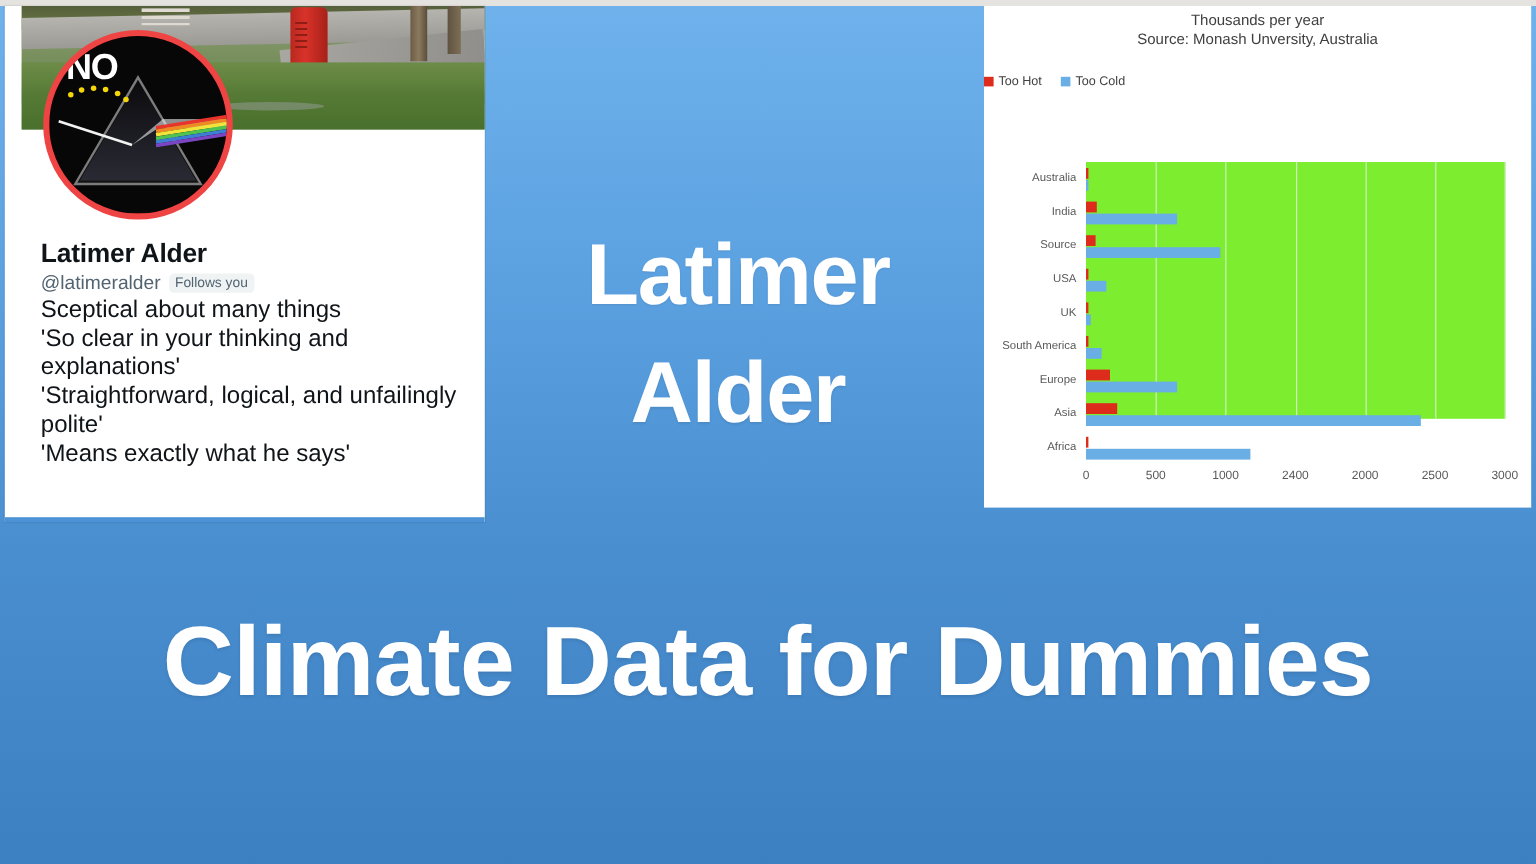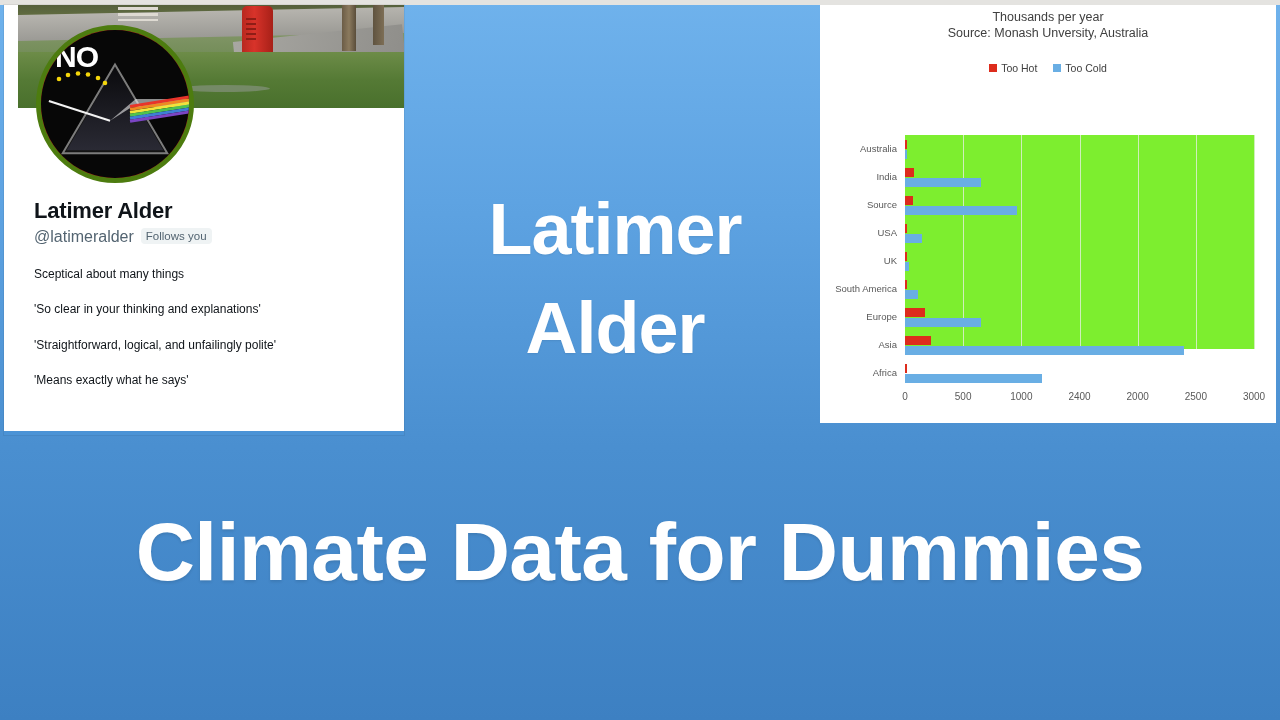--- a/index.html
+++ b/index.html
@@ -79,21 +79,21 @@
   }
   #banner .puddle {
     position:absolute; left:42%; bottom:16px; width:90px; height:7px;
     background:#7e8f74; border-radius:50%; opacity:.8;
   }
 
   #avatar {
     position:absolute; left:32px; top:20px; width:158px; height:158px;
     border-radius:50%;
     background:#b91c1c;
-    border:5px solid #4d7c0f;
+    border:5px solid #ef4444;
     overflow:hidden;
   }
   #avatar .prism-wrap { position:absolute; inset:0; }
   #avatar .no-text {
     position:absolute; left:14px; top:10px;
     font-family:"Liberation Sans", sans-serif;
     font-weight:bold; font-size:30px; color:#ffffff;
     letter-spacing:-1px;
   }
   #avatar .eu-stars {
@@ -106,21 +106,21 @@
   }
   #handle-row {
     display:flex; align-items:flex-start; gap:7px; margin-top:4px;
   }
   #handle { font-size:16px; color:#536471; }
   #follows-you {
     font-size:11.5px; color:#536471; background:#eff3f4;
     padding:2px 5px; border-radius:4px; white-space:nowrap;
   }
   .bio-line {
-    font-size:12px; color:#0f1419; margin-top:21px; line-height:1.2;
+    font-size:20px; color:#0f1419; line-height:1.2;
   }
   #card-bottom-rule {
     position:absolute; left:0; bottom:0; width:100%; height:4px;
     background:#4b93d6;
   }
 
   
   #center-title {
     position:absolute; left:410px; top:180px; width:410px;
     text-align:center; color:#ffffff;
@@ -142,21 +142,21 @@
     position:absolute; left:820px; top:5px; width:456px; height:418px;
     background:#ffffff;
   }
   #chart-title {
     text-align:center; font-size:19px; color:#404040; padding-top:10px;
     letter-spacing:-.2px;
   }
   #chart-sub1 { text-align:center; font-size:12.5px; color:#404040; margin-top:5px; }
   #chart-sub2 { text-align:center; font-size:12.5px; color:#404040; margin-top:2px; }
   #chart-legend {
-    display:flex; justify-content:center; gap:16px; margin-top:22px;
+    display:flex; justify-content:flex-start; gap:16px; margin-top:22px;
     font-size:10.5px; color:#404040;
   }
   .legend-item { display:flex; align-items:center; gap:4px; }
   .legend-swatch { width:8px; height:8px; display:inline-block; }
 
   #plot-wrap {
     position:absolute; left:85px; top:130px; width:349px; height:214px;
   }
   #plot-area {
     position:absolute; inset:0;

